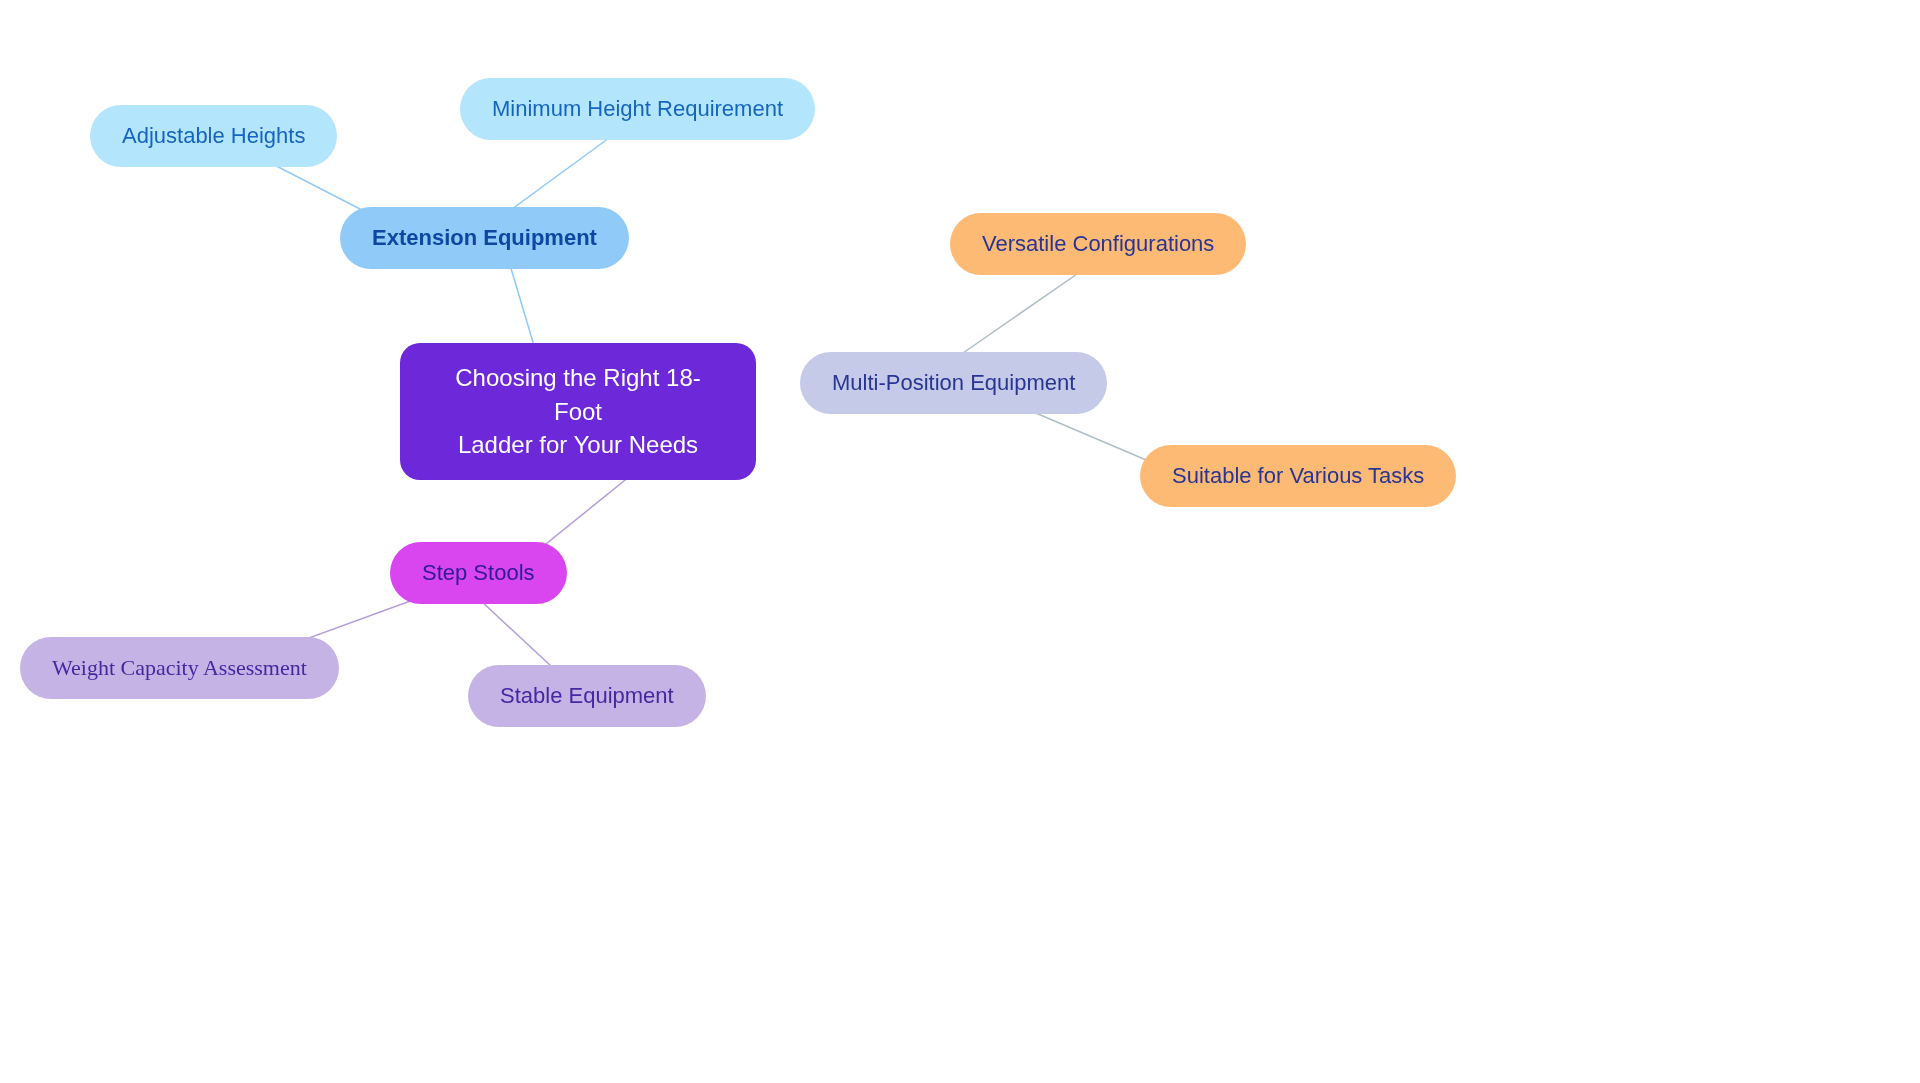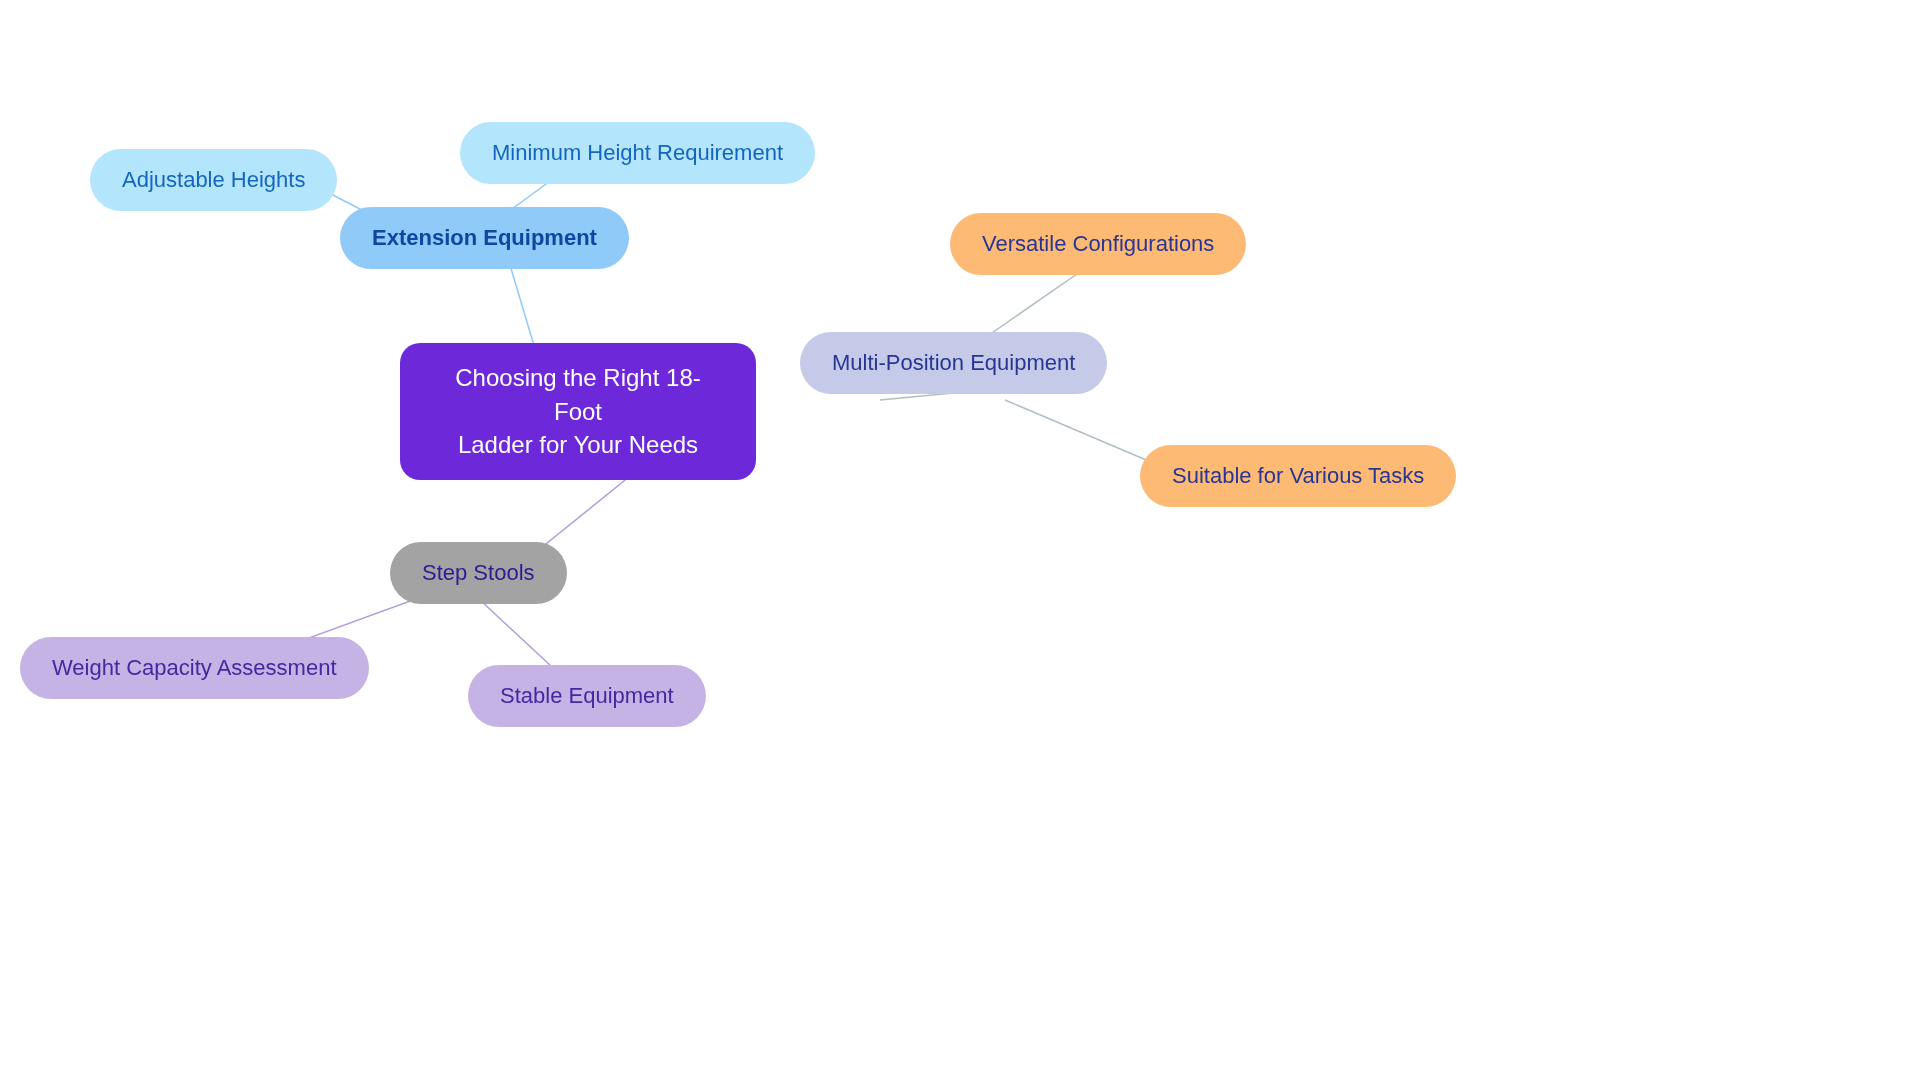--- a/index.html
+++ b/index.html
@@ -37,40 +37,39 @@
       white-space: normal;
       width: 356px;
       min-height: 90px;
       border-radius: 20px;
       line-height: 1.4;
     }
     .node-blue-light {
       background: #b3e5fc;
       color: #1565c0;
       border: none;
-      margin-top: 44px;
     }
     .node-blue-medium {
       background: #90caf9;
       color: #0d47a1;
     }
     .node-slate {
       background: #c5cae9;
       color: #283593;
     }
     .node-slate-light {
       background: #fdba74;
       color: #283593;
     }
     .node-purple-light {
       background: #c5b3e6;
       color: #4527a0;
     }
     .node-purple-medium {
-      background: #a3a3a3;
+      background: #d946ef;
       color: #311b92;
     }
   </style>
 </head>
 <body>
 
 <svg class="connections" xmlns="http://www.w3.org/2000/svg">
 
   <line x1="560" y1="433" x2="510" y2="265" stroke="#90caf9" stroke-width="1.5"></line>
 
@@ -92,23 +91,23 @@
 </svg>
 
 <div class="node node-center" style="left: 400px; top: 343px;">Choosing the Right 18-Foot<br>Ladder for Your Needs</div>
 
 <div class="node node-blue-medium" style="left: 340px; top: 207px; font-weight: bold;">Extension Equipment</div>
 
 <div class="node node-blue-light" style="left: 90px; top: 105px; text-align: right;">Adjustable Heights</div>
 
 <div class="node node-blue-light" style="left: 460px; top: 78px;">Minimum Height Requirement</div>
 
-<div class="node node-slate" style="left: 800px; top: 332px;">Multi-Position Equipment</div>
+<div class="node node-slate" style="left: 800px; top: 352px;">Multi-Position Equipment</div>
 
 <div class="node node-slate-light" style="left: 950px; top: 213px;">Versatile Configurations</div>
 
 <div class="node node-slate-light" style="left: 1140px; top: 445px; text-align: center;">Suitable for Various Tasks</div>
 
 <div class="node node-purple-medium" style="left: 390px; top: 542px;">Step Stools</div>
 
-<div class="node node-purple-light" style="left: 20px; top: 637px;">Weight Capacity Assessment</div>
+<div class="node node-purple-light" style="left: 20px; top: 637px; font-family: Liberation Serif, serif;">Weight Capacity Assessment</div>
 
 <div class="node node-purple-light" style="left: 468px; top: 665px;">Stable Equipment</div>
 
 </body></html>

